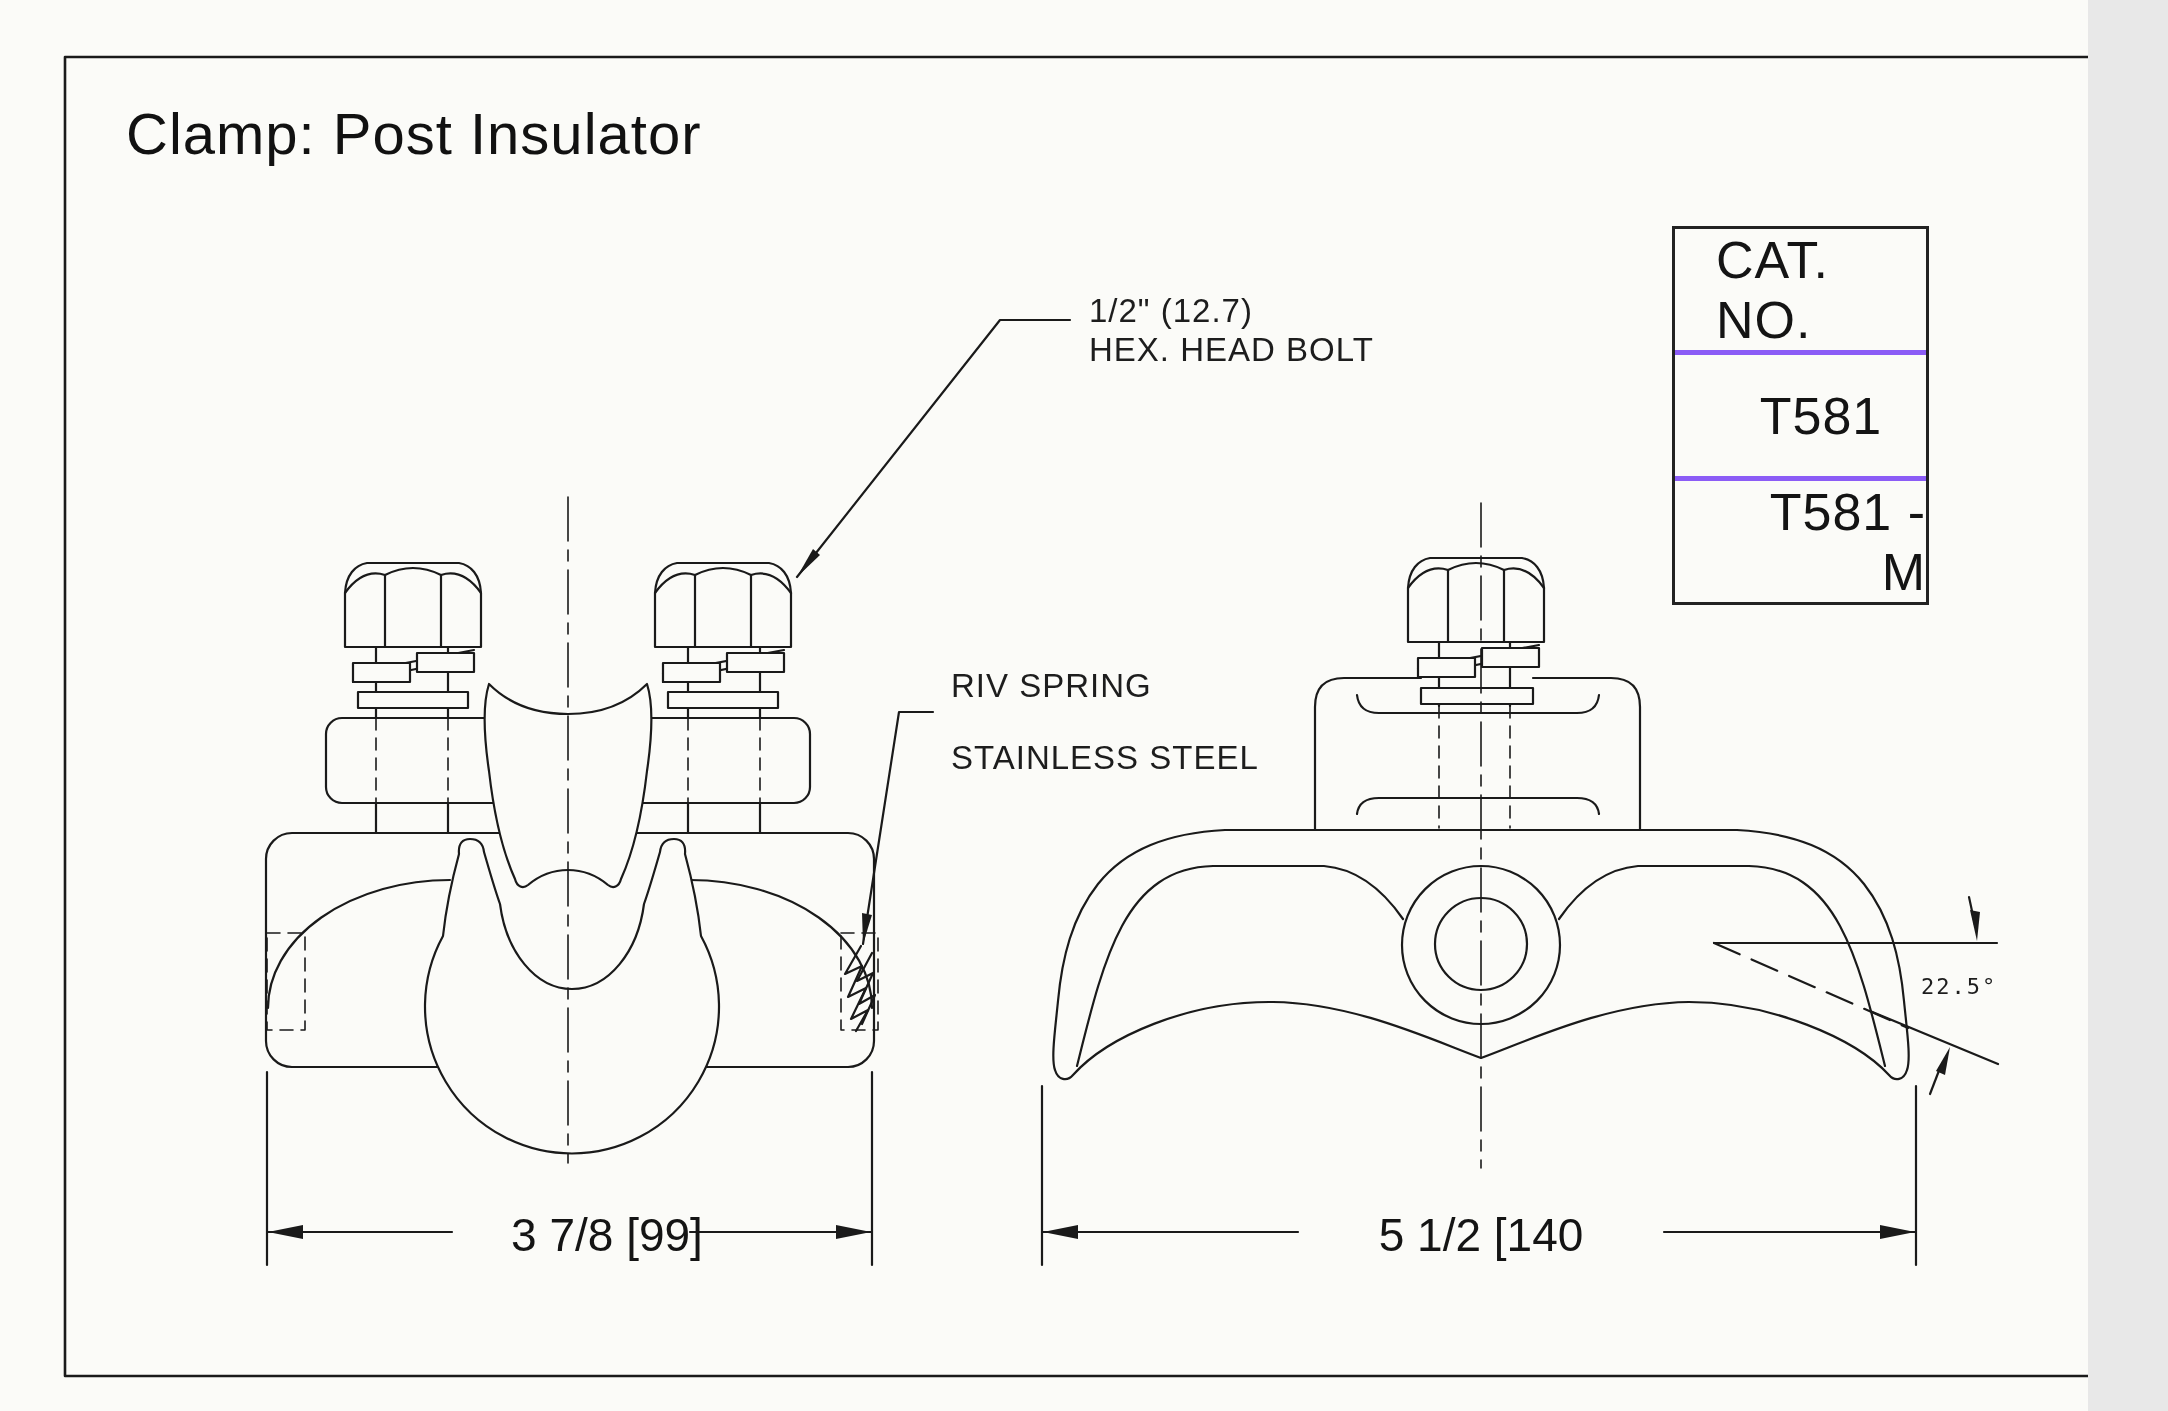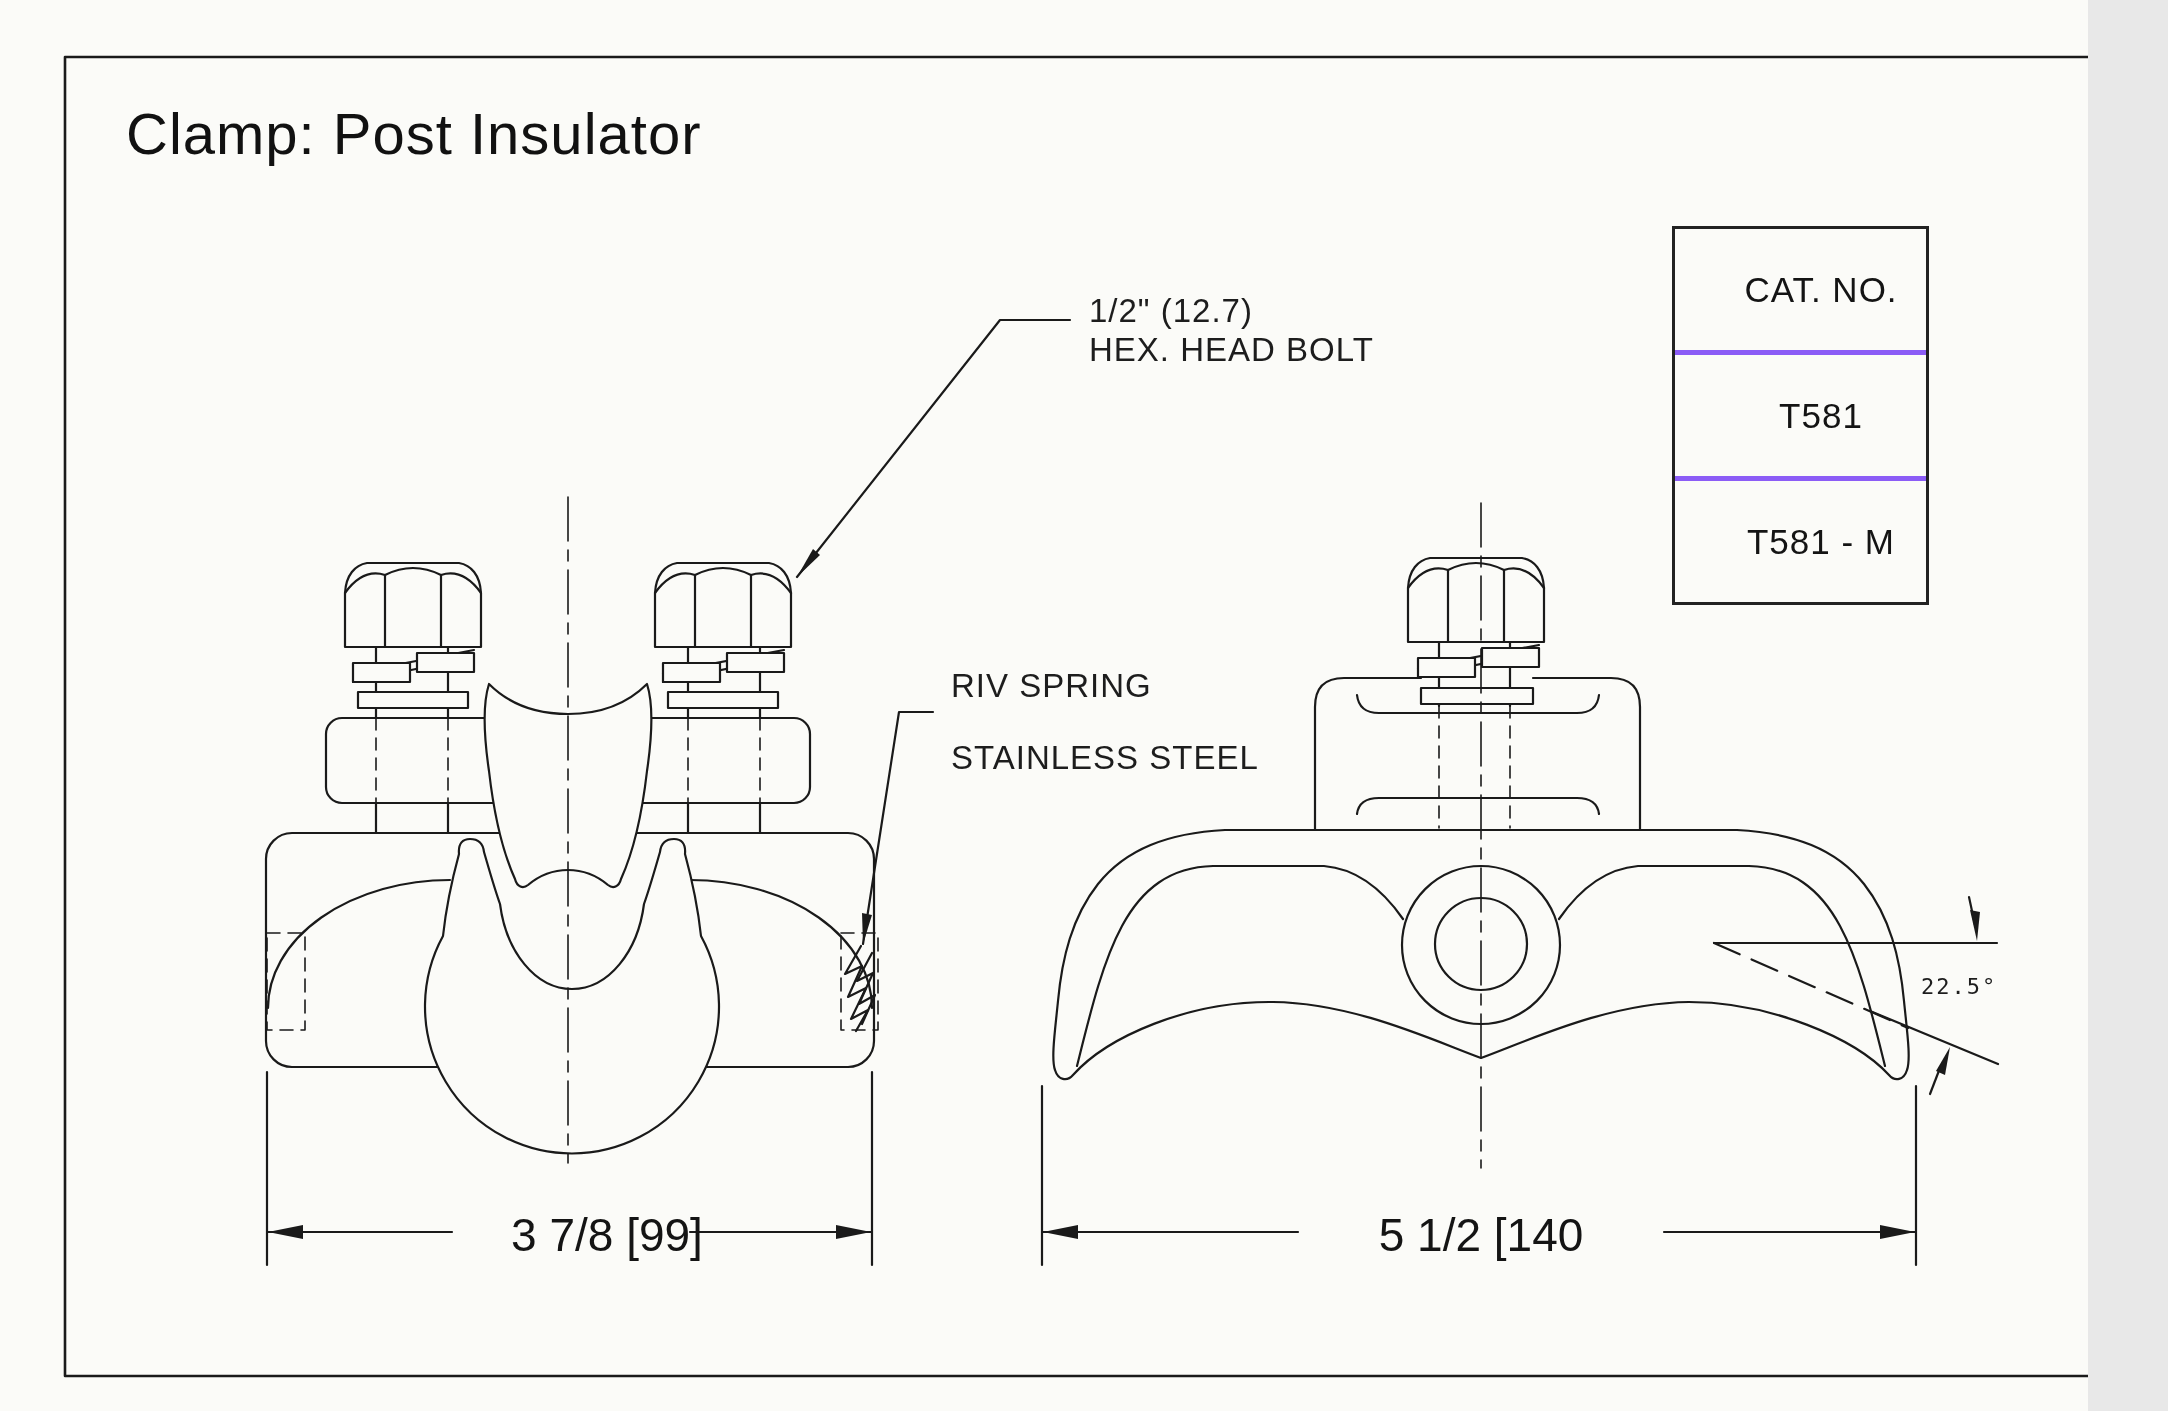--- a/index.html
+++ b/index.html
@@ -23,21 +23,21 @@
   .angle {
     left:1921px; top:974px; font-size:22px; letter-spacing:2px;
     font-family:"DejaVu Sans Mono", monospace; color:#1d1d1d;
   }
   .cat-table {
     position:absolute; left:1672px; top:226px; width:251px;
     border:3px solid #222; background:#fbfbf8;
   }
   .cat-row {
     height:121px; display:flex; align-items:center; justify-content:center;
-    font-size:35px; letter-spacing:1px; color:#141414;padding-left:41px;
+    font-size:52px; letter-spacing:1px; color:#141414;padding-left:41px;
   }
   .cat-row + .cat-row { border-top:5px solid #8b5cf6;text-align:right; }
 </style>
 </head>
 <body>
 
 <div id="canvas">
 
   <svg id="dwg" width="2168" height="1411" viewBox="0 0 2168 1411">
 

